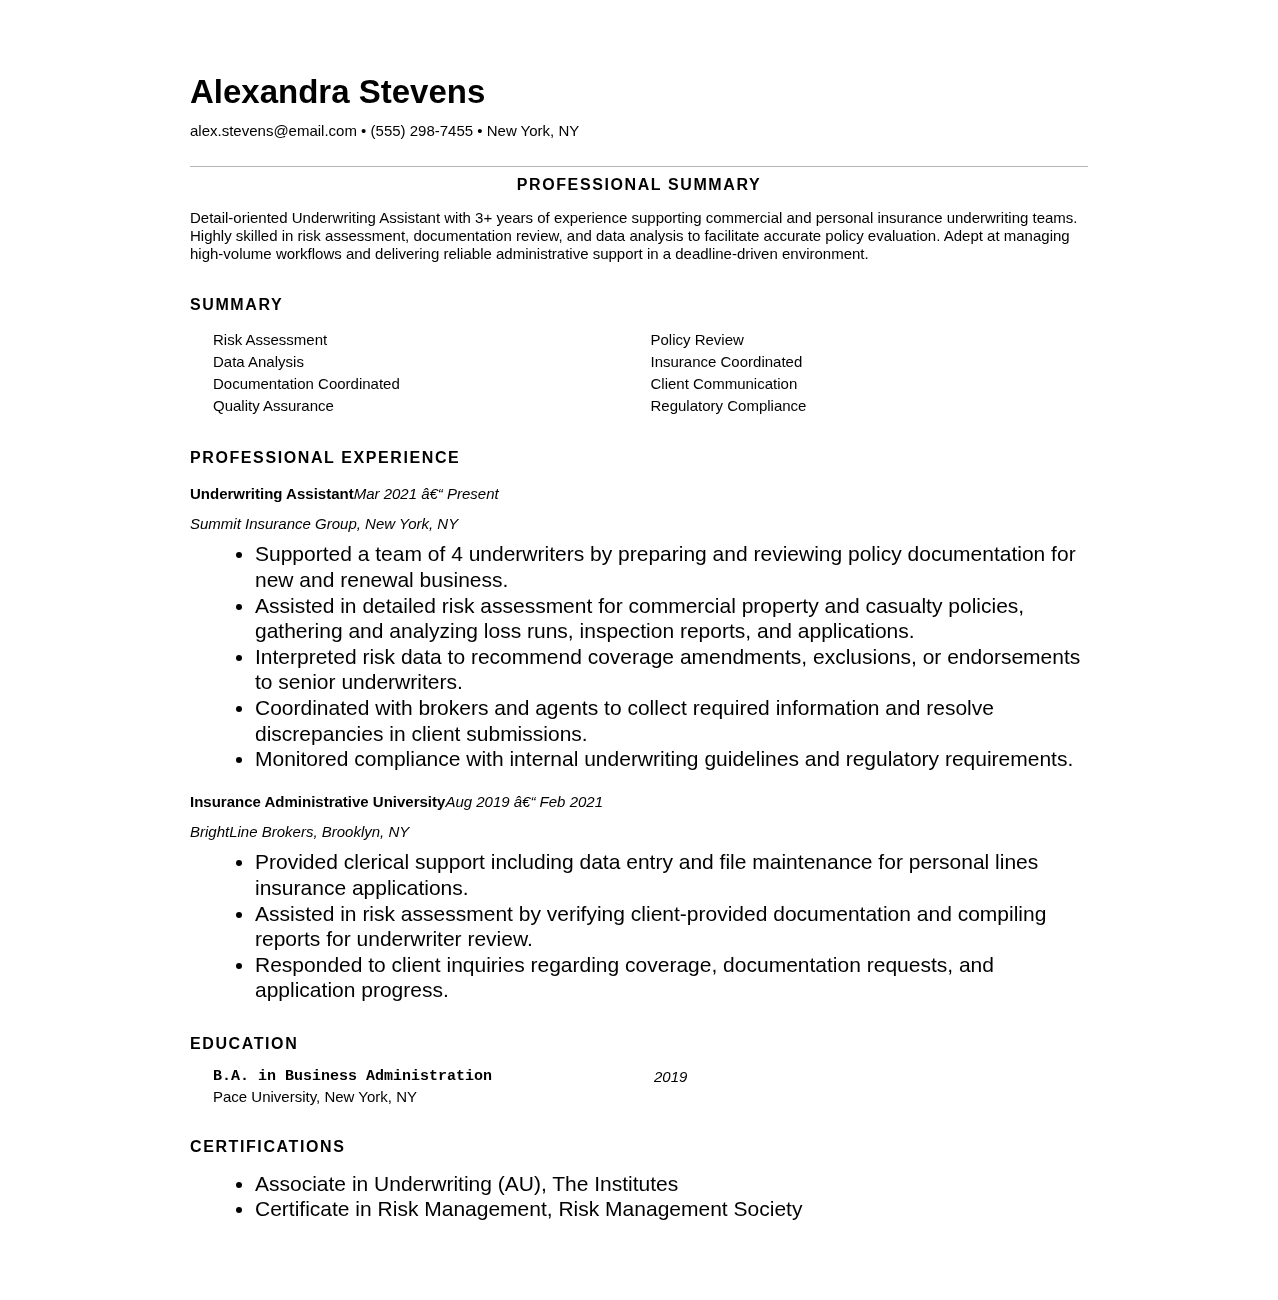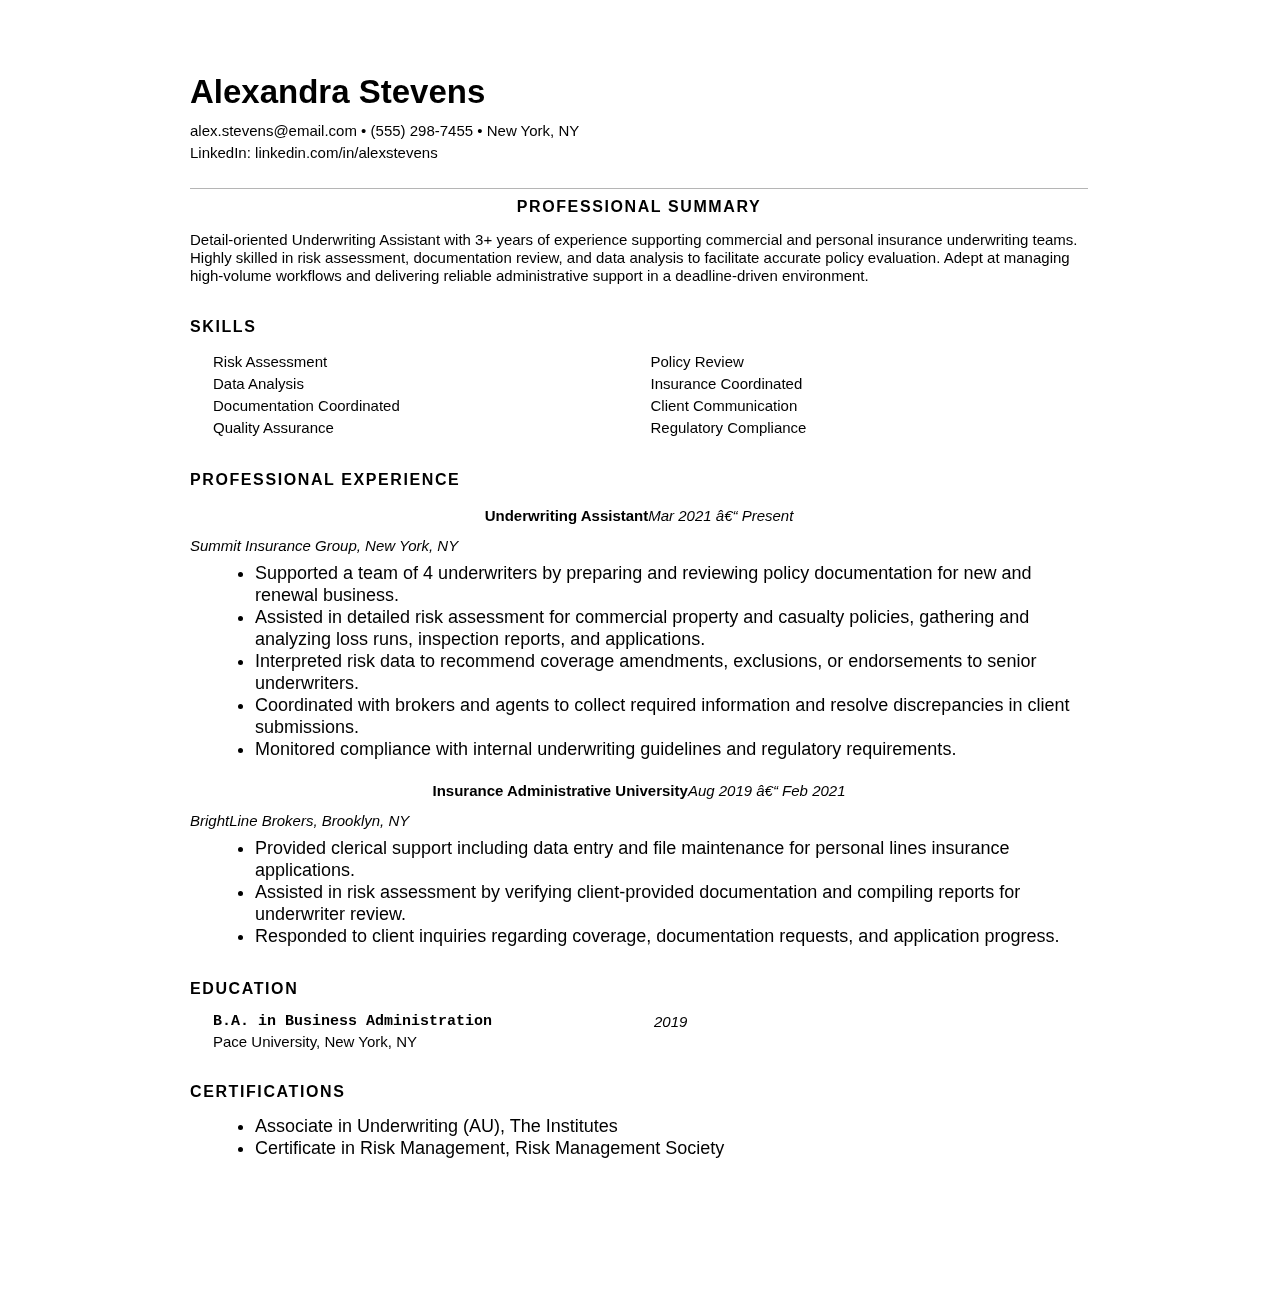--- a/index.html
+++ b/index.html
@@ -72,37 +72,37 @@
   .skills-col li {
     font-size: 15px;
     line-height: 22px;
   }
 
   
   .job { margin-top: 18px; }
   .job + .job { margin-top: 21px; }
   .job-head {
     display: flex;
-    justify-content: center;
+    justify-content: flex-start;
     align-items: baseline;
     font-size: 15px;
     line-height: 1.18;
   }
   .job-title { font-weight: bold; }
   .job-dates { font-style: italic; }
   .job-company {
     font-style: italic;
     font-size: 15px;
     line-height: 1.18;
     margin-top: 12px;
   }
   ul.bullets {
     margin: 9px 0 0 0;
     padding-left: 65px;
-    font-size: 18px;
+    font-size: 21px;
     line-height: 1.22;
   }
   ul.bullets li { margin: 0; }
 
   
   .edu-row {
     display: flex;
     padding-left: 23px;
     margin-top: 14px;
     font-size: 15px;
@@ -114,31 +114,30 @@
   .edu-date { font-style: italic; }
 </style>
 </head>
 <body>
 
 <div class="page">
 
   <header>
     <h1 class="candidate-name">Alexandra Stevens</h1>
     <div class="contact-line">alex.stevens@email.com • (555) 298-7455 • New York, NY</div>
-    <div class="contact-line">LinkedIn: linkedin.com/in/alexstevens</div>
     <hr class="header-divider">
   </header>
 
   <section>
     <h2 class="section-heading first">PROFESSIONAL SUMMARY</h2>
     <p class="summary-text">Detail-oriented Underwriting Assistant with 3+ years of experience supporting commercial and personal insurance underwriting teams. Highly skilled in risk assessment, documentation review, and data analysis to facilitate accurate policy evaluation. Adept at managing high-volume workflows and delivering reliable administrative support in a deadline-driven environment.</p>
   </section>
 
   <section>
-    <h2 class="section-heading">SKILLS</h2>
+    <h2 class="section-heading">SUMMARY</h2>
     <div class="skills-columns">
       <ul class="skills-col">
           <li>Risk Assessment</li>
           <li>Data Analysis</li>
           <li>Documentation Coordinated</li>
           <li>Quality Assurance</li>
         </ul>
       <ul class="skills-col">
           <li>Policy Review</li>
           <li>Insurance Coordinated</li>

